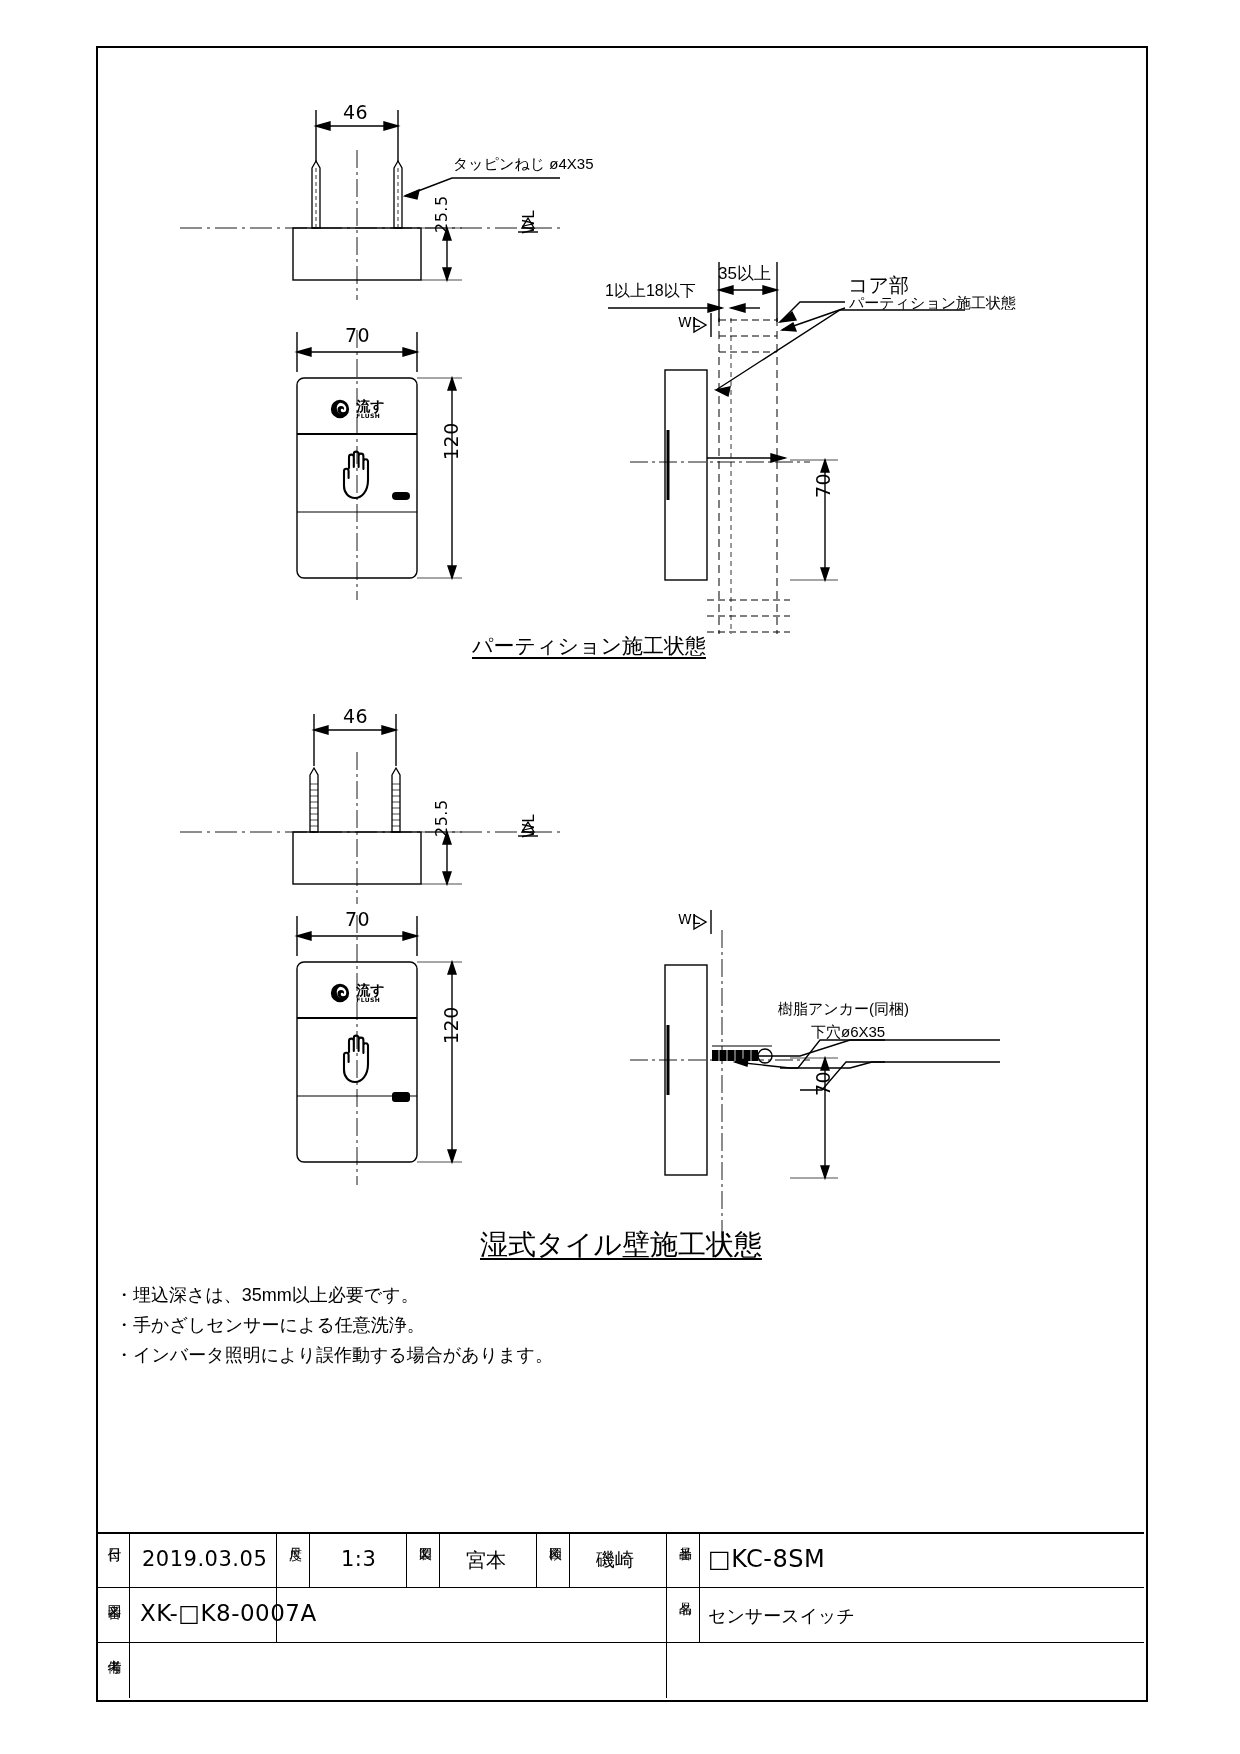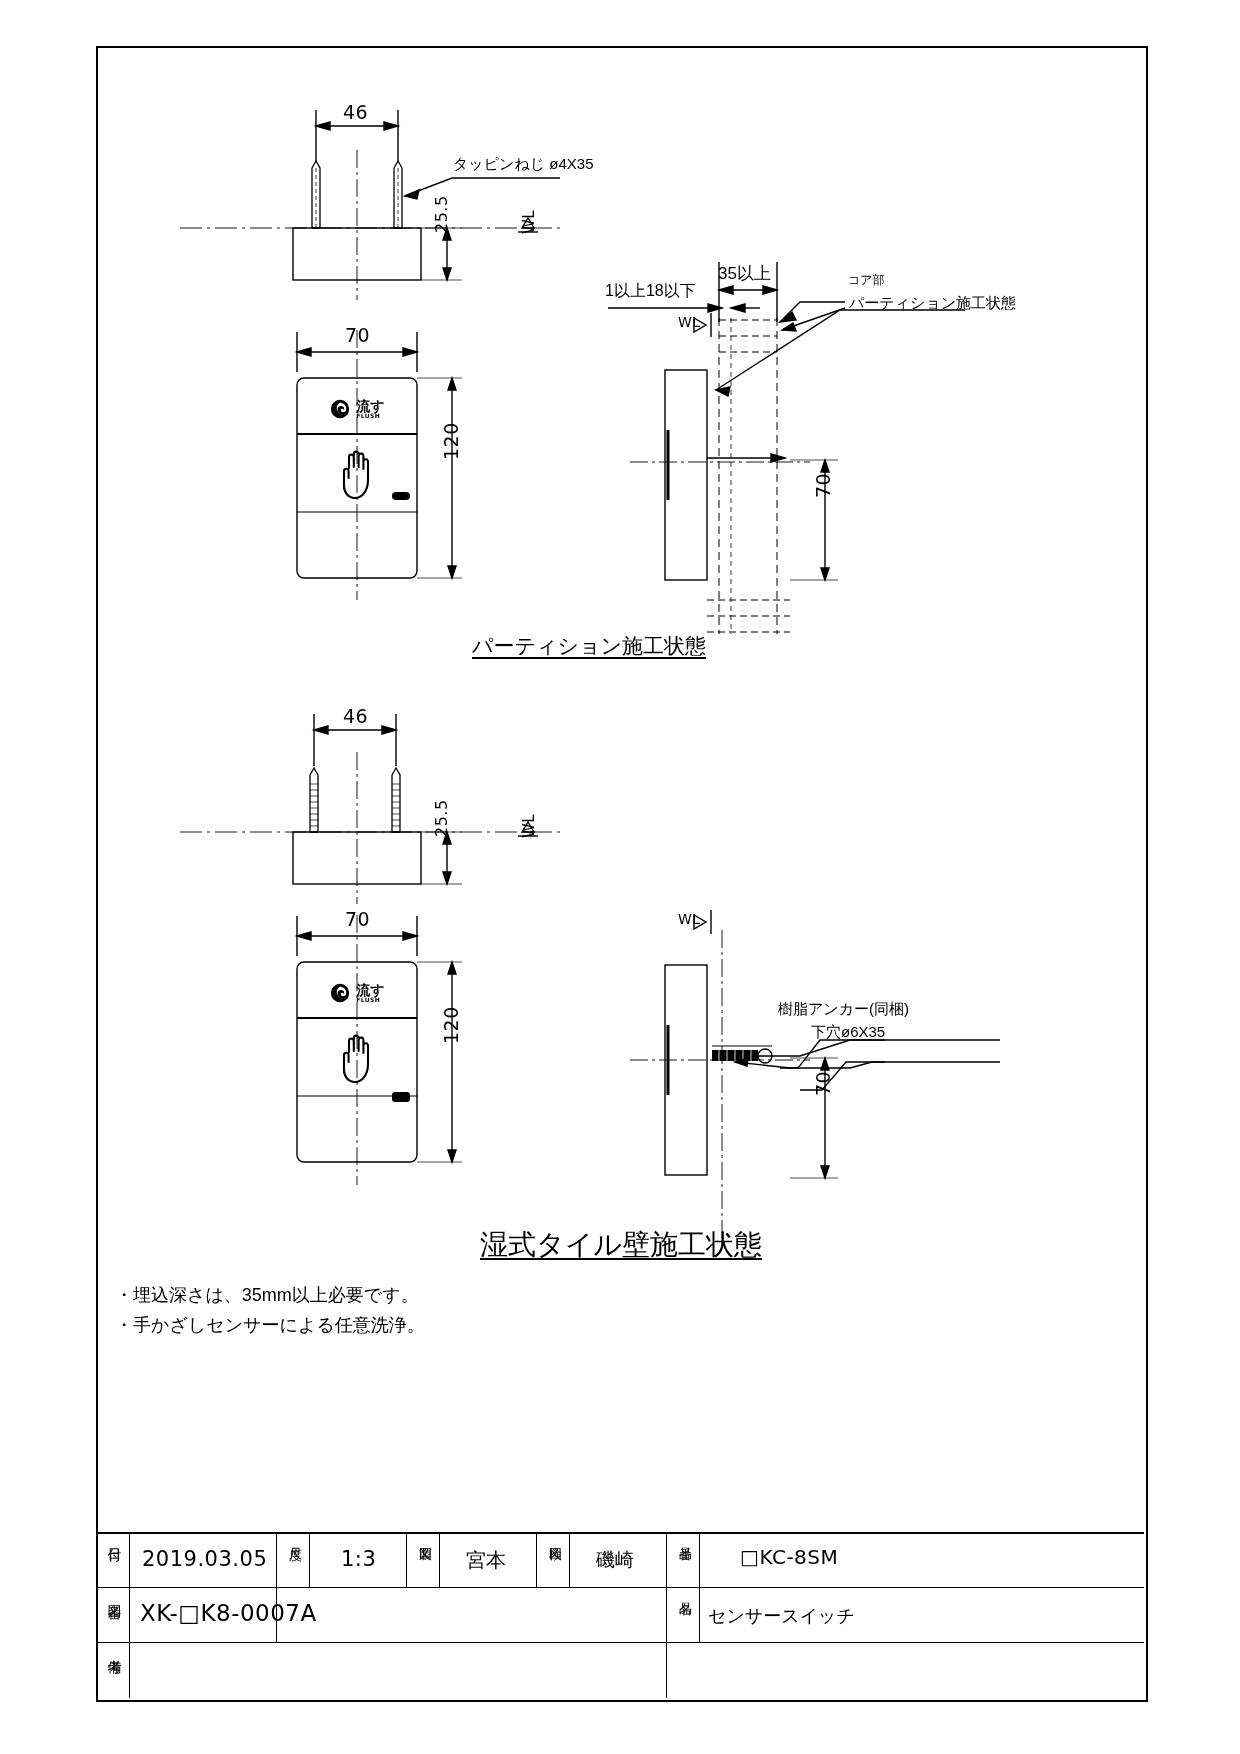--- a/index.html
+++ b/index.html
@@ -246,21 +246,21 @@
   <div class="txt num" style="left:432px;top:233px;font-size:16px;transform:rotate(-90deg);transform-origin:left top;">25.5</div>
   <div class="txt num" style="left:520px;top:234px;font-size:15px;transform:rotate(-90deg);transform-origin:left top;">WL</div>
   <div class="txt jp" style="left:453px;top:155px;font-size:15px;">タッピンねじ ø4X35</div>
 
   <div class="txt num" style="left:345px;top:324px;font-size:19px;">70</div>
   <div class="txt num" style="left:440px;top:460px;font-size:19px;transform:rotate(-90deg);transform-origin:left top;">120</div>
 
   <div class="txt jp" style="left:718px;top:262px;font-size:17px;">35以上</div>
   <div class="txt jp" style="left:605px;top:281px;font-size:16px;">1以上18以下</div>
   <div class="txt num" style="left:678px;top:314px;font-size:14px;">WL</div>
-  <div class="txt jp" style="left:848px;top:272px;font-size:12px;">コア部</div>
+  <div class="txt jp" style="left:848px;top:272px;font-size:20px;">コア部</div>
   <div class="txt jp" style="left:849px;top:294px;font-size:15px;">パーティション施工状態</div>
   <div class="txt num" style="left:812px;top:498px;font-size:19px;transform:rotate(-90deg);transform-origin:left top;">70</div>
 
   <div class="txt jp ul" style="left:472px;top:632px;font-size:21px;">パーティション施工状態</div>
 
   <div class="txt num" style="left:343px;top:705px;font-size:19px;">46</div>
   <div class="txt num" style="left:432px;top:837px;font-size:16px;transform:rotate(-90deg);transform-origin:left top;">25.5</div>
   <div class="txt num" style="left:520px;top:838px;font-size:15px;transform:rotate(-90deg);transform-origin:left top;">WL</div>
 
   <div class="txt num" style="left:345px;top:908px;font-size:19px;">70</div>
@@ -269,20 +269,21 @@
   <div class="txt num" style="left:678px;top:911px;font-size:14px;">WL</div>
   <div class="txt jp" style="left:778px;top:1000px;font-size:15px;">樹脂アンカー(同梱)</div>
   <div class="txt jp" style="left:811px;top:1023px;font-size:15px;">下穴ø6X35</div>
   <div class="txt num" style="left:812px;top:1096px;font-size:19px;transform:rotate(-90deg);transform-origin:left top;">70</div>
 
   <div class="txt jp ul" style="left:480px;top:1226px;font-size:28px;">湿式タイル壁施工状態</div>
 
   <div style="position:absolute;left:115px;top:1280px;width:700px;">
     <div class="txt jp" style="position:relative;left:0;top:0;font-size:18px;line-height:30px;">・埋込深さは、35mm以上必要です。</div>
     <div class="txt jp" style="position:relative;left:0;top:0;font-size:18px;line-height:30px;">・手かざしセンサーによる任意洗浄。</div>
+    <div class="txt jp" style="position:relative;left:0;top:0;font-size:18px;line-height:30px;">・インバータ照明により誤作動する場合があります。</div>
   </div>
 
   <div style="position:absolute;left:96px;top:1532px;width:1048px;height:166px;">
 
     <div class="ln h2" style="left:0;top:0;width:1048px;"></div>
     <div class="ln h" style="left:0;top:55px;width:1048px;"></div>
     <div class="ln h" style="left:0;top:110px;width:1048px;"></div>
 
     <div class="ln v" style="left:33px;top:0;height:166px;"></div>
     <div class="ln v" style="left:180px;top:0;height:110px;"></div>
@@ -296,21 +297,21 @@
 
     <div class="txt jp vert" style="left:10px;top:5px;font-size:14px;height:46px;">日付</div>
     <div class="txt num" style="left:46px;top:15px;font-size:21px;">2019.03.05</div>
     <div class="txt jp vert" style="left:190px;top:5px;font-size:13px;height:46px;">尺度</div>
     <div class="txt num" style="left:245px;top:15px;font-size:21px;">1:3</div>
     <div class="txt jp vert" style="left:320px;top:5px;font-size:13px;height:46px;">製図</div>
     <div class="txt jp" style="left:370px;top:15px;font-size:20px;">宮本</div>
     <div class="txt jp vert" style="left:450px;top:5px;font-size:13px;height:46px;">検図</div>
     <div class="txt jp" style="left:500px;top:15px;font-size:19px;">磯崎</div>
     <div class="txt jp vert" style="left:580px;top:5px;font-size:13px;height:46px;">品番</div>
-    <div class="txt num" style="left:612px;top:13px;font-size:20px;margin-left:32px;">□KC-8SM</div>
+    <div class="txt num" style="left:612px;top:13px;font-size:24px;">□KC-8SM</div>
 
     <div class="txt jp vert" style="left:10px;top:62px;font-size:14px;height:46px;">図番</div>
     <div class="txt num" style="left:44px;top:68px;font-size:23px;">XK-□K8-0007A</div>
     <div class="txt jp vert" style="left:580px;top:60px;font-size:13px;height:46px;">品名</div>
     <div class="txt jp" style="left:612px;top:72px;font-size:18px;">センサースイッチ</div>
 
     <div class="ln v" style="left:570px;top:110px;height:56px;"></div>
     <div class="txt jp vert" style="left:10px;top:117px;font-size:14px;height:46px;">備考</div>
     <div class="txt jp" style="left:46px;top:128px;font-size:18px;"></div>
   </div>

